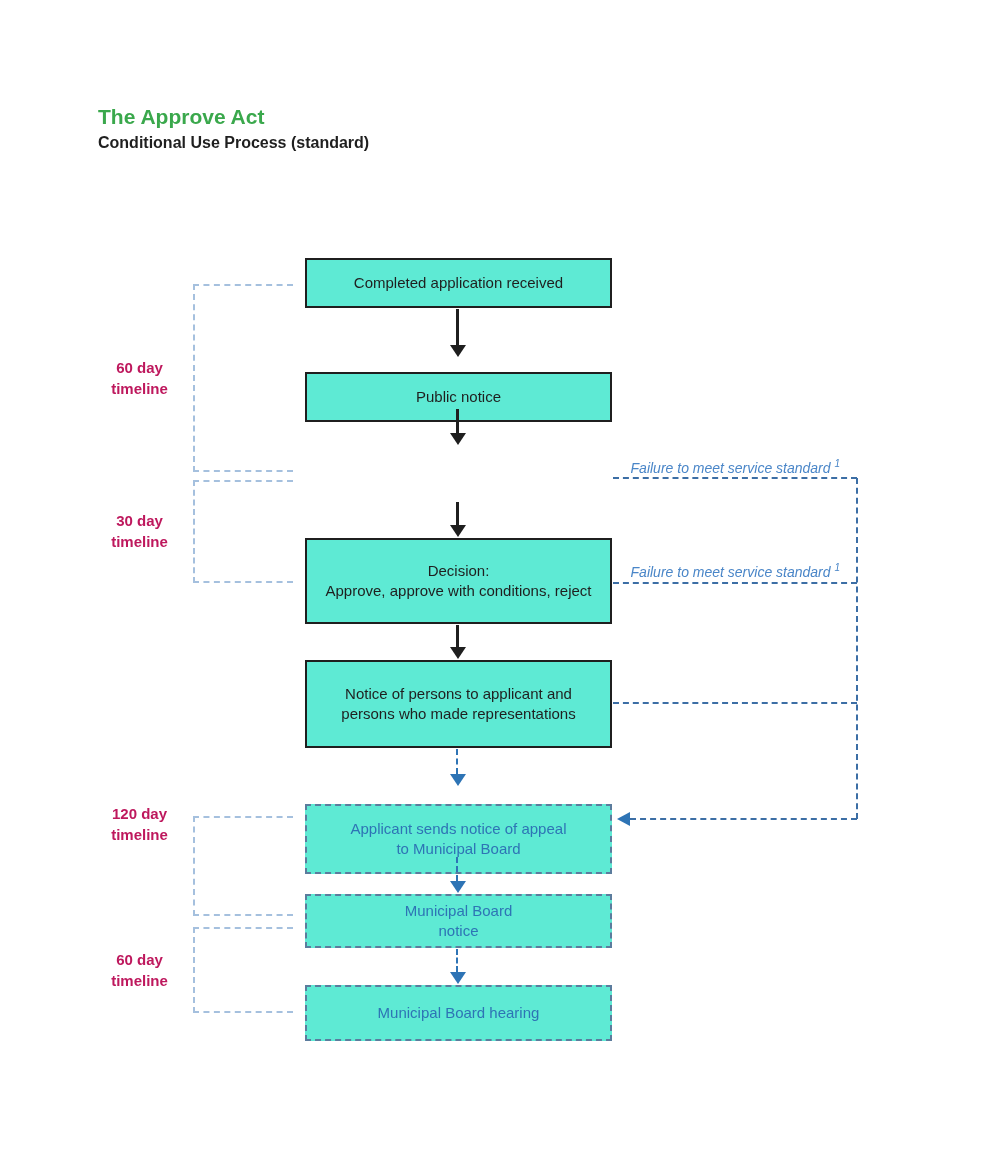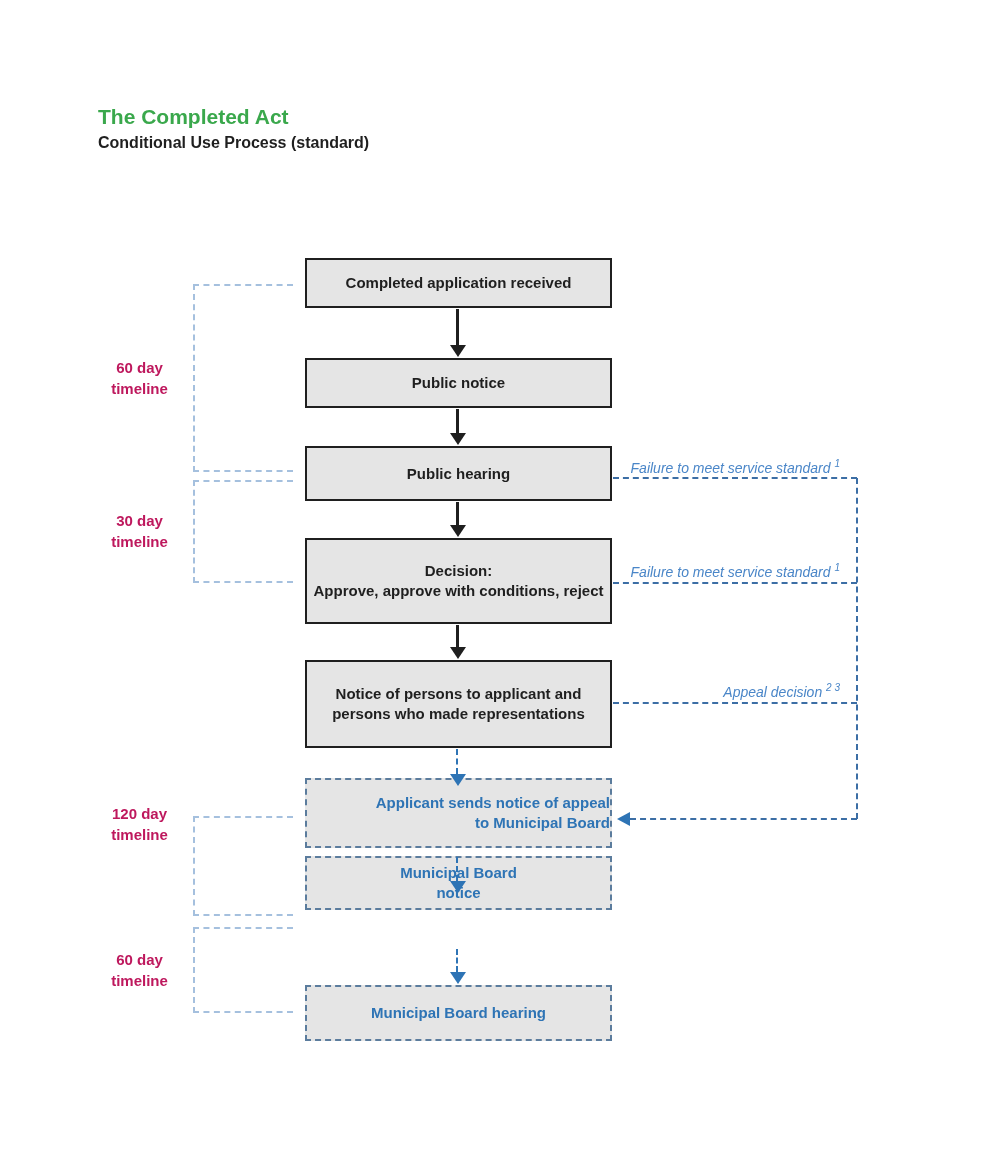--- a/index.html
+++ b/index.html
@@ -11,32 +11,32 @@
     overflow:hidden;
   }
   
   .hdr{position:absolute;left:98px;top:104px;}
   .hdr-title{font-size:21px;font-weight:bold;color:#3aa84c;line-height:26px;}
   .hdr-subtitle{font-size:16px;font-weight:bold;color:#1f1f1f;line-height:26px;}
   
   .fbox{
     position:absolute;left:305px;width:307px;
     display:flex;flex-direction:column;justify-content:center;align-items:center;
-    text-align:center;font-weight:bold;font-size:15px;line-height:20px;
-    background:#e5e5e5;box-sizing:border-box;
+    text-align:center;font-weight:normal;font-size:15px;line-height:20px;
+    background:#5eead4;box-sizing:border-box;
   }
   .fbox.solid{border:2px solid #1f1f1f;color:#1f1f1f;}
   .fbox.dashed{border:2px dashed #5b7c9d;color:#2e74b5;}
   .b1{top:258px;height:50px;}
-  .b2{top:358px;height:50px;}
+  .b2{top:372px;height:50px;}
   .b3{top:446px;height:55px;}
   .b4{top:538px;height:86px;}
   .b5{top:660px;height:88px;}
-  .b6{top:778px;height:70px;align-items:flex-end;}
-  .b7{top:856px;height:54px;}
+  .b6{top:804px;height:70px;}
+  .b7{top:894px;height:54px;}
   .b8{top:985px;height:56px;}
   
   .stem-black{position:absolute;left:456px;width:0;border-left:3px solid #1f1f1f;}
   .stem-blue{position:absolute;left:456px;width:0;border-left:2px dashed #2e74b5;}
   .tri-down{position:absolute;left:450px;width:0;height:0;border-left:8px solid transparent;border-right:8px solid transparent;}
   .tri-down.black{border-top:12px solid #1f1f1f;}
   .tri-down.blue{border-top:12px solid #2e74b5;}
   .tri-left{position:absolute;width:0;height:0;border-top:7px solid transparent;border-bottom:7px solid transparent;border-right:13px solid #2e74b5;}
   
   .bracket{
@@ -55,32 +55,29 @@
     color:#4a86c8;font-style:italic;font-size:14px;
   }
   .annotation sup{font-size:10px;}
 </style>
 </head>
 <body>
 
 <div class="page">
 
   <div class="hdr">
-    <div class="hdr-title">The Completed Act</div>
+    <div class="hdr-title">The Approve Act</div>
     <div class="hdr-subtitle">Conditional Use Process (standard)</div>
   </div>
 
   <div class="fbox solid b1">
     <div>Completed application received</div>
   </div>
   <div class="fbox solid b2">
     <div>Public notice</div>
-  </div>
-  <div class="fbox solid b3">
-    <div>Public hearing</div>
   </div>
   <div class="fbox solid b4">
     <div>Decision:</div>
     <div>Approve, approve with conditions, reject</div>
   </div>
   <div class="fbox solid b5">
     <div>Notice of persons to applicant and</div>
     <div>persons who made representations</div>
   </div>
   <div class="fbox dashed b6">
@@ -144,17 +141,14 @@
   <div class="vline" style="top:478px;left:856px;height:341px;"></div>
   <div class="hline" style="top:818px;left:630px;width:227px;"></div>
   <div class="tri-left" style="top:812px;left:617px;"></div>
 
   <div class="annotation" style="top:458px;">
     <span>Failure to meet service standard</span>&nbsp;<sup>1</sup>
   </div>
   <div class="annotation" style="top:562px;">
     <span>Failure to meet service standard</span>&nbsp;<sup>1</sup>
   </div>
-  <div class="annotation" style="top:682px;">
-    <span>Appeal decision</span>&nbsp;<sup>2 3</sup>
-  </div>
 
 </div>
 
 </body></html>

